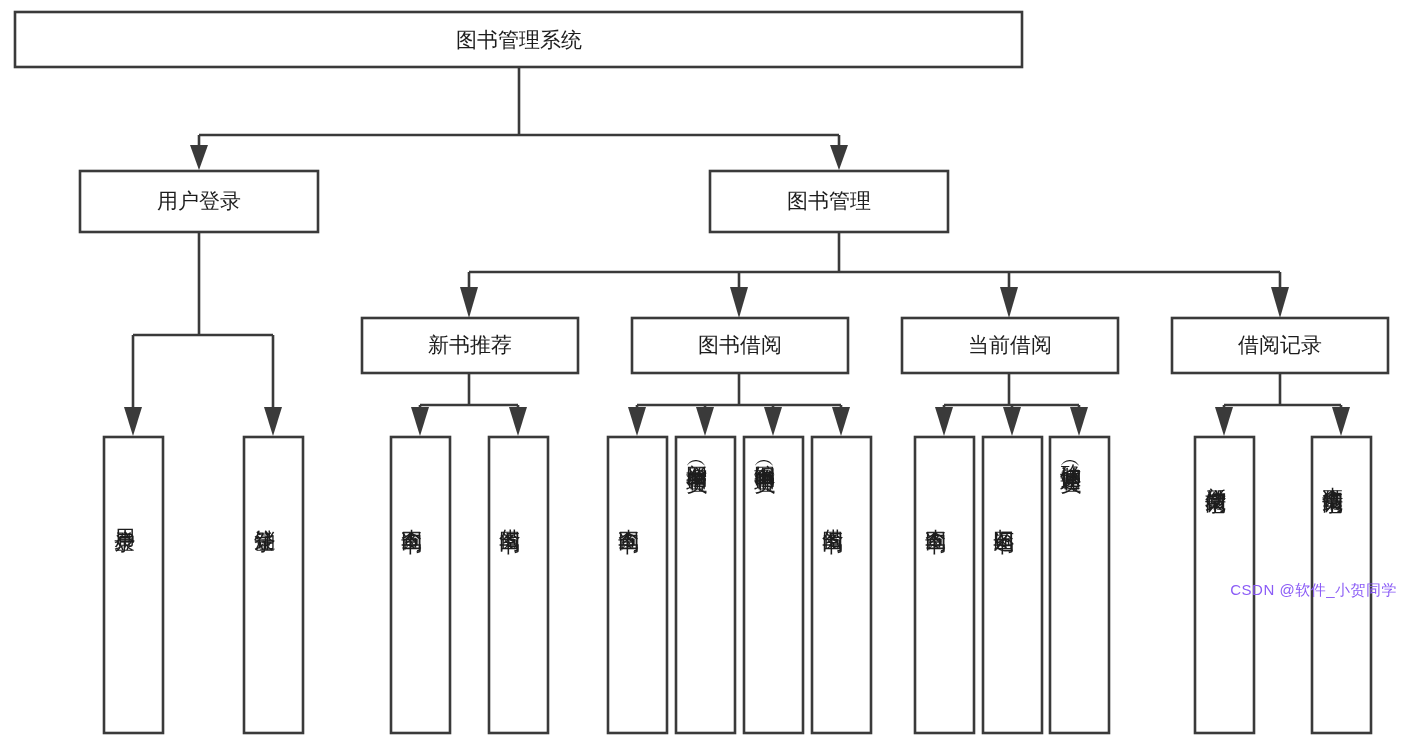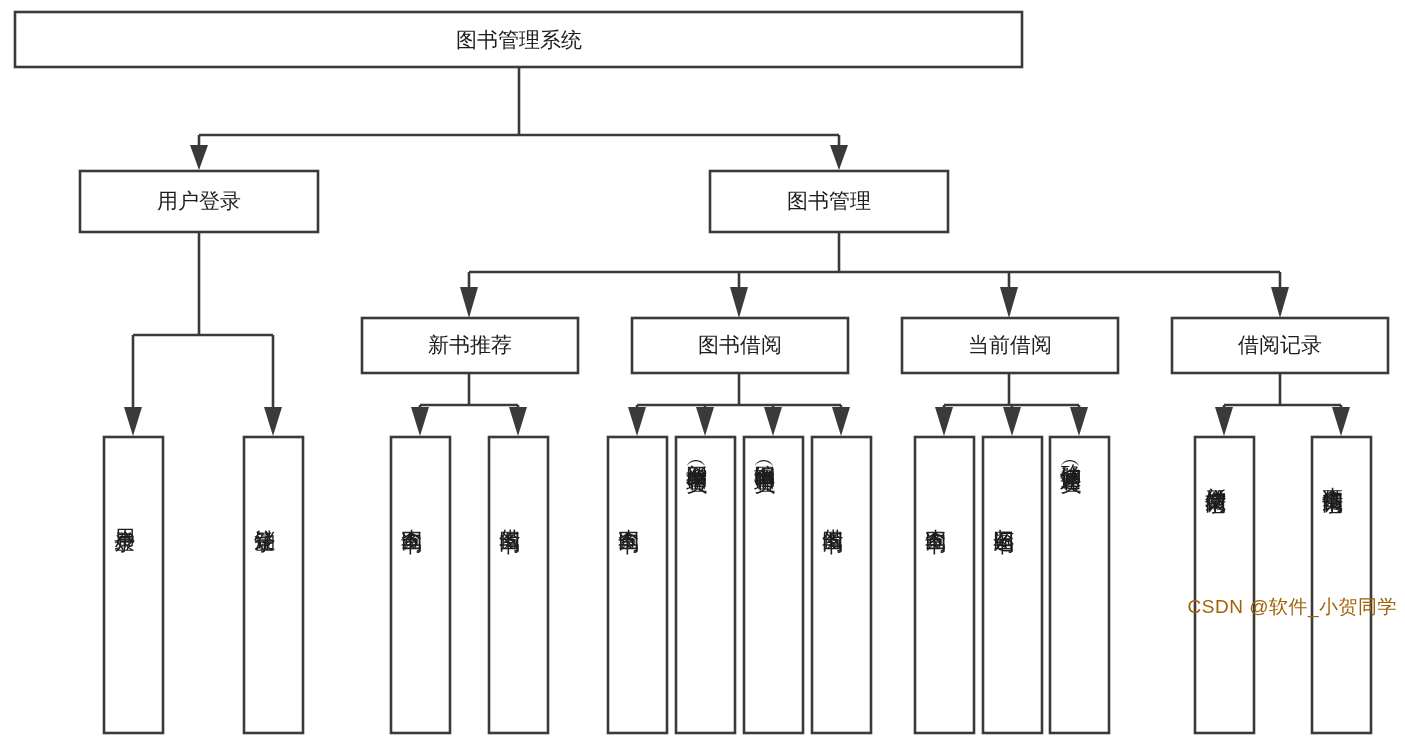--- a/index.html
+++ b/index.html
@@ -54,24 +54,24 @@
     fill: none;
     stroke-linecap: butt;
   }
   .arrow-head {
     fill: #3a3a3a;
     stroke: none;
   }
   .watermark {
     position: absolute;
     right: 8px;
-    bottom: 0;
-    font-family: "Liberation Sans", "DejaVu Sans", sans-serif;
-    font-size: 19px;
-    color: #a16207;
+    bottom: 20px;
+    font-family: "Liberation Sans", "DejaVu Sans", sans-serif;
+    font-size: 15px;
+    color: #8b5cf6;
     letter-spacing: 0.5px;
     white-space: nowrap;
     pointer-events: none;
   }
 </style>
 </head>
 <body>
 
 <div id="diagram-root">
   <svg class="diagram-canvas" viewBox="0 0 1405 747" xmlns="http://www.w3.org/2000/svg">

